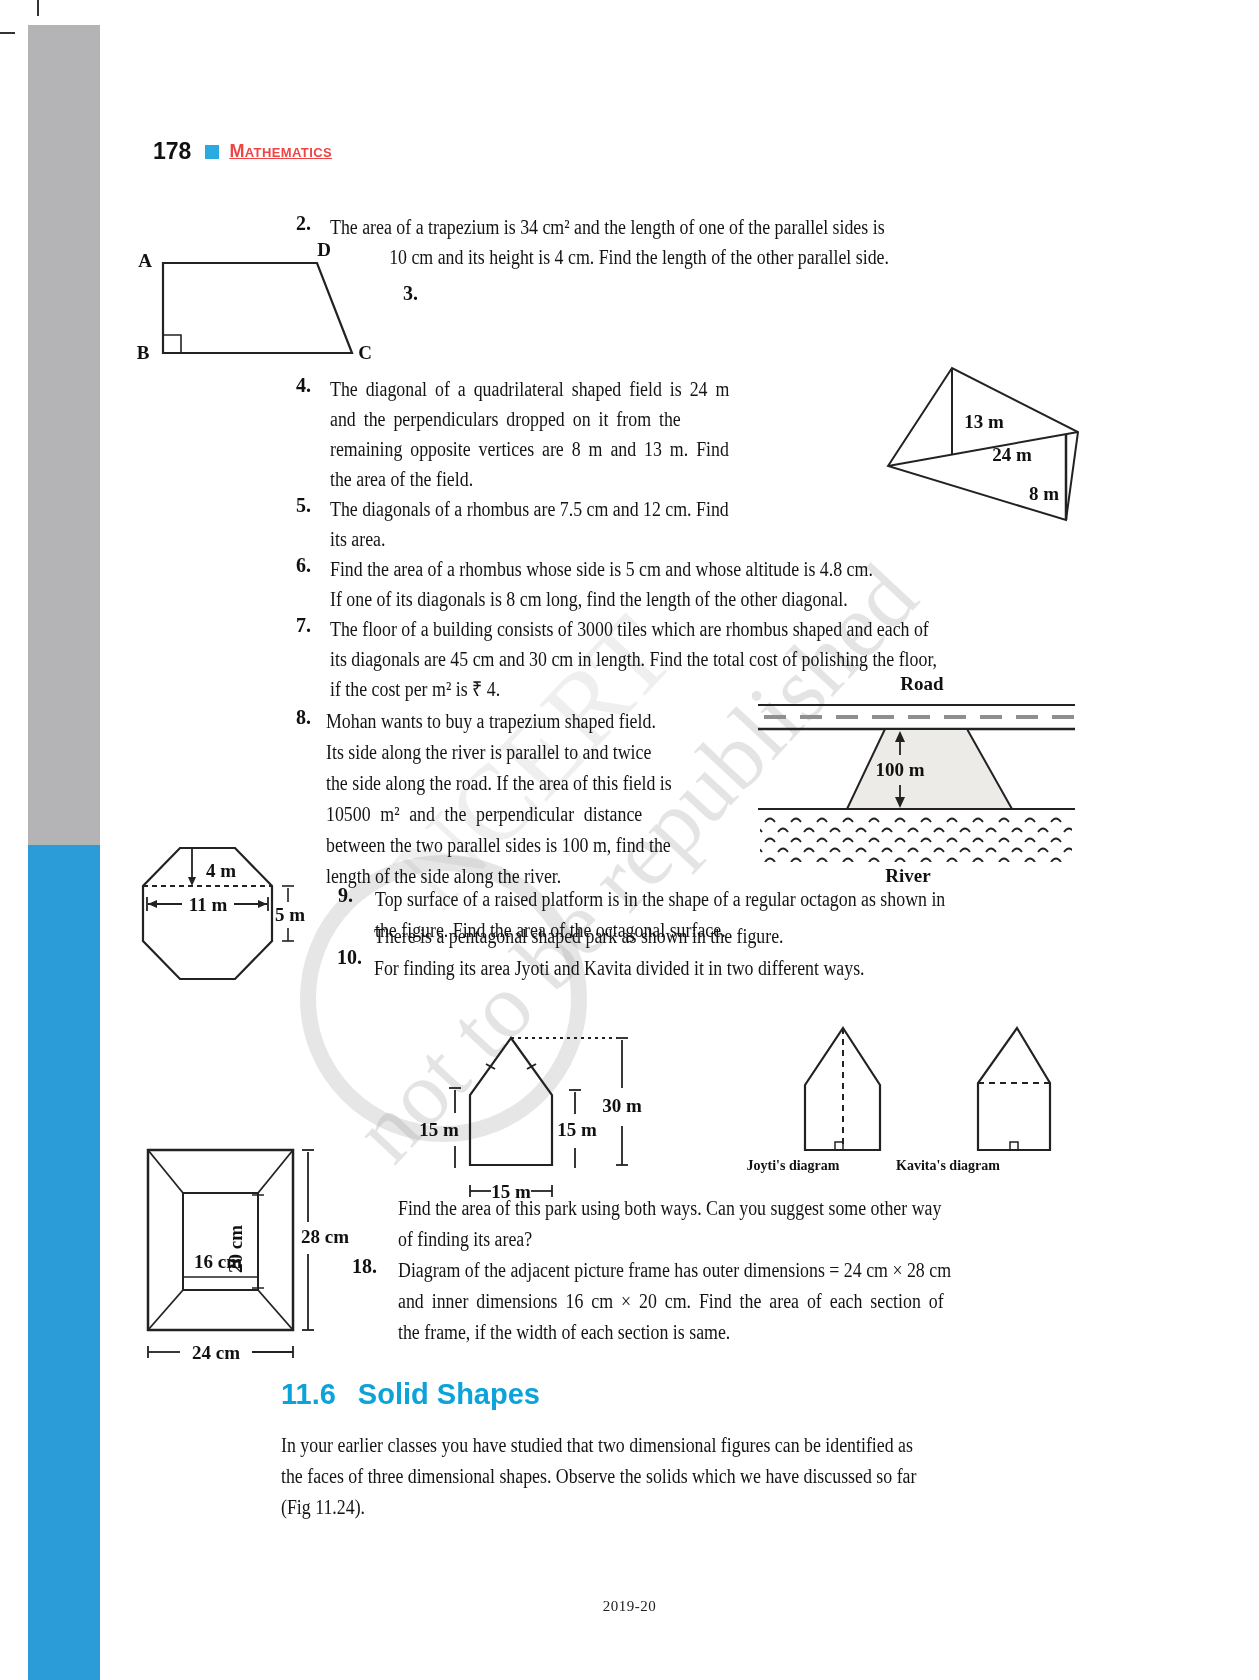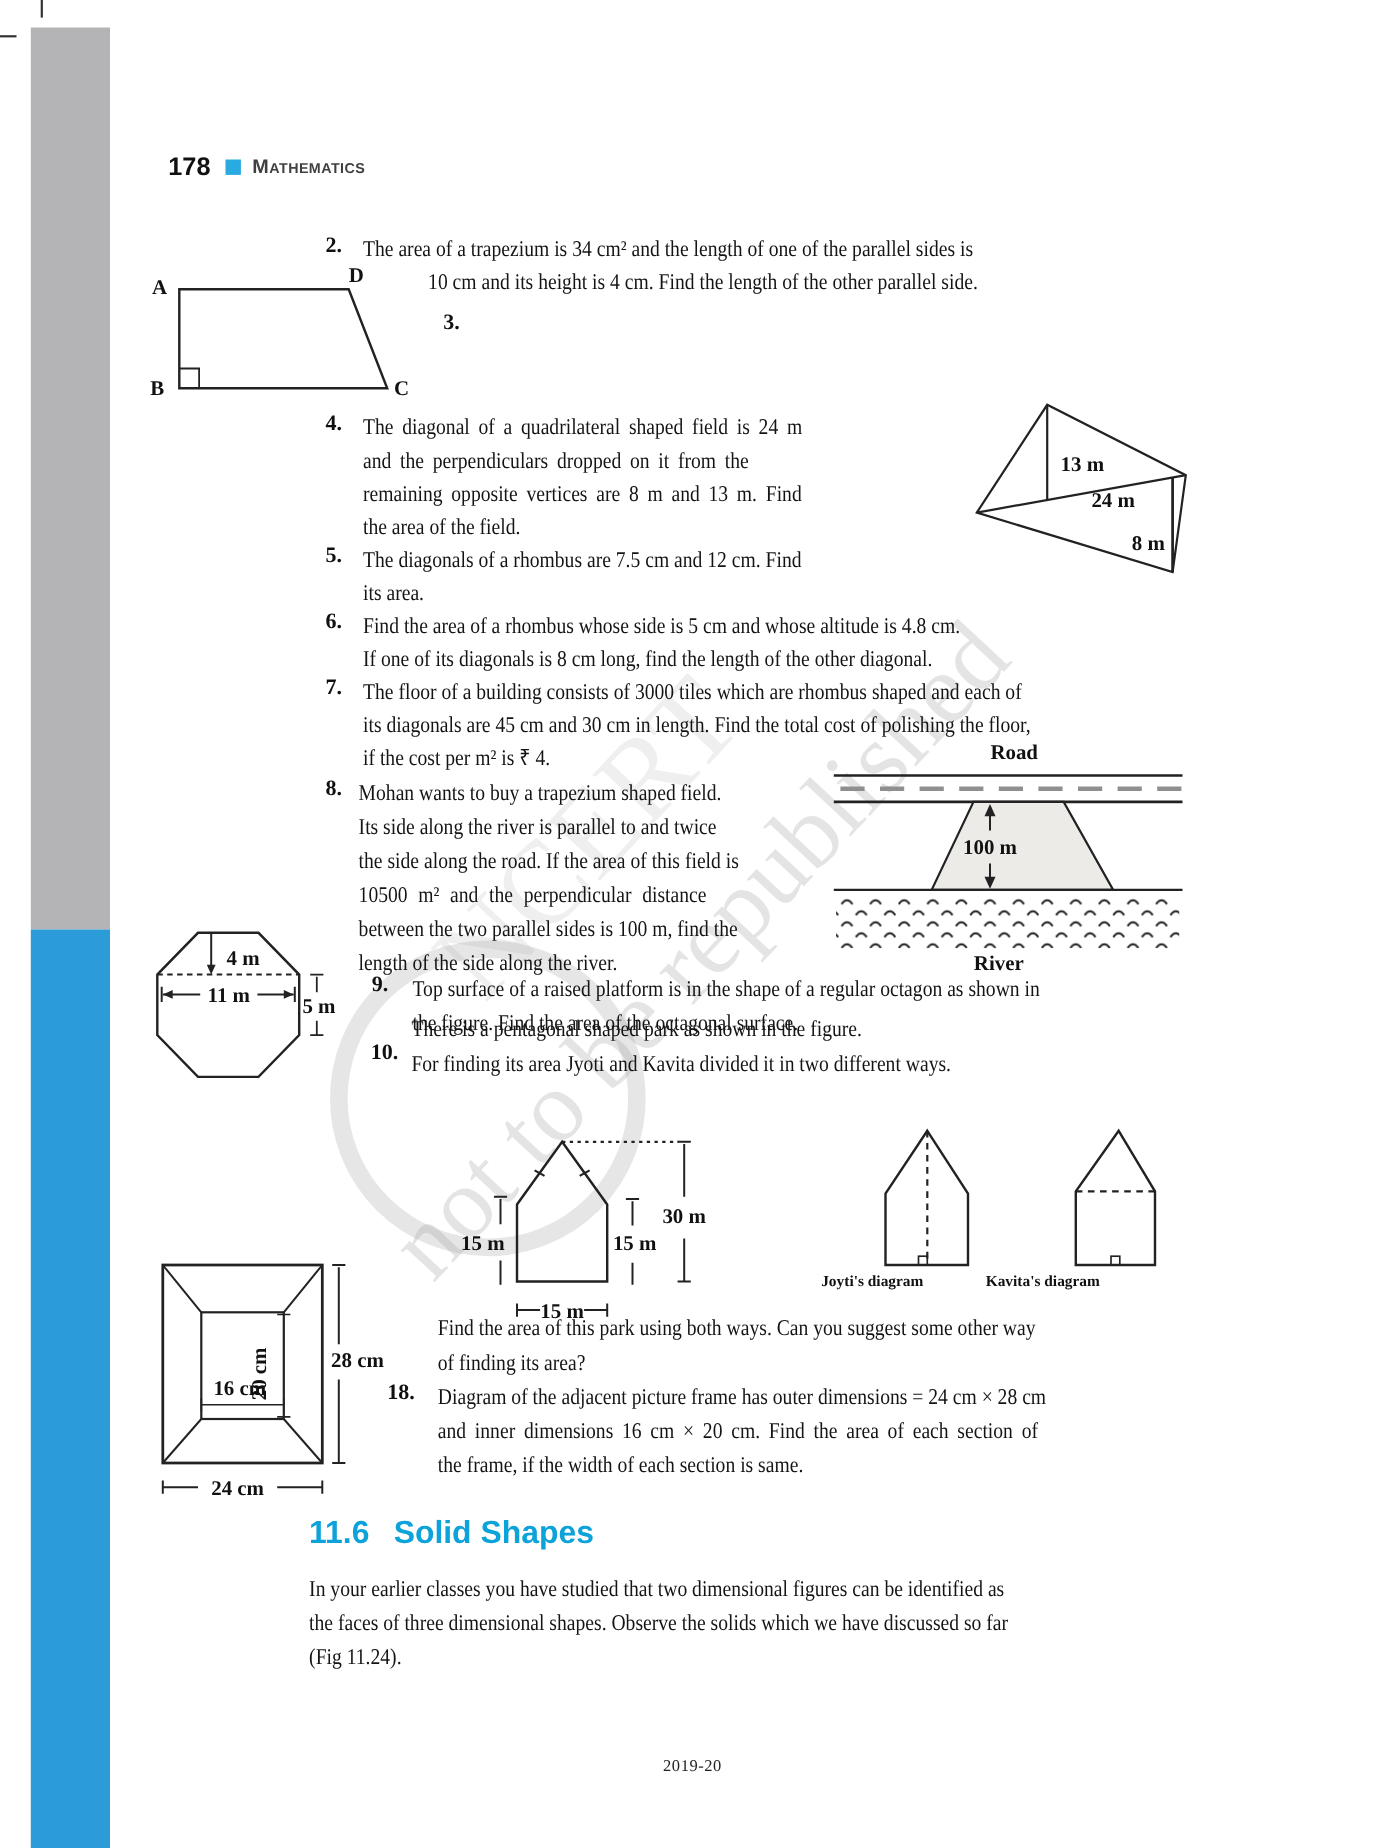--- a/index.html
+++ b/index.html
@@ -11,21 +11,21 @@
   #page{position:relative;width:1259px;height:1680px;background:#ffffff;overflow:hidden;
         font-family:"Liberation Serif",serif;color:#151515;}
   .abs{position:absolute;}
   .bar-gray{left:28px;top:25px;width:72px;height:820px;background:var(--sidebar-gray);}
   .bar-blue{left:28px;top:845px;width:72px;height:835px;background:var(--sidebar-blue);}
   .crop-v{left:37px;top:0;width:2px;height:16px;background:#333;}
   .crop-h{left:0;top:32px;width:15px;height:2px;background:#333;}
   .header{left:153px;top:138px;display:flex;align-items:center;font-family:"Liberation Sans",sans-serif;}
   .pgnum{font-weight:bold;font-size:23px;color:#111;}
   .hsq{width:14px;height:14px;background:var(--accent-blue);margin:0 10px 0 14px;}
-  .subject{font-variant:small-caps;font-weight:600;font-size:18px;letter-spacing:.4px;color:#404040;}
+  .subject{font-variant:small-caps;font-weight:600;font-size:18px;letter-spacing:.4px;color:#ef4444;text-decoration:underline;}
   .num{position:absolute;font-weight:bold;font-size:20px;color:#101010;z-index:3;}
   .tblock{position:absolute;z-index:3;}
   .ln{white-space:nowrap;transform-origin:0 0;transform:scaleX(0.87);font-size:20.5px;color:#141414;}
   .ws1 .ln, .ln.ws1{word-spacing:4px;}
   .ln.ws2{word-spacing:6px;}
   .fig{position:absolute;z-index:2;}
   svg .s{stroke:#222;fill:none;}
   svg text{font-family:"Liberation Serif",serif;font-weight:bold;font-size:19px;fill:#111;}
   .figlabel{position:absolute;font-weight:bold;font-size:14px;color:#111;z-index:3;white-space:nowrap;}
   .section-head{position:absolute;left:281px;top:1378px;font-family:"Liberation Sans",sans-serif;

